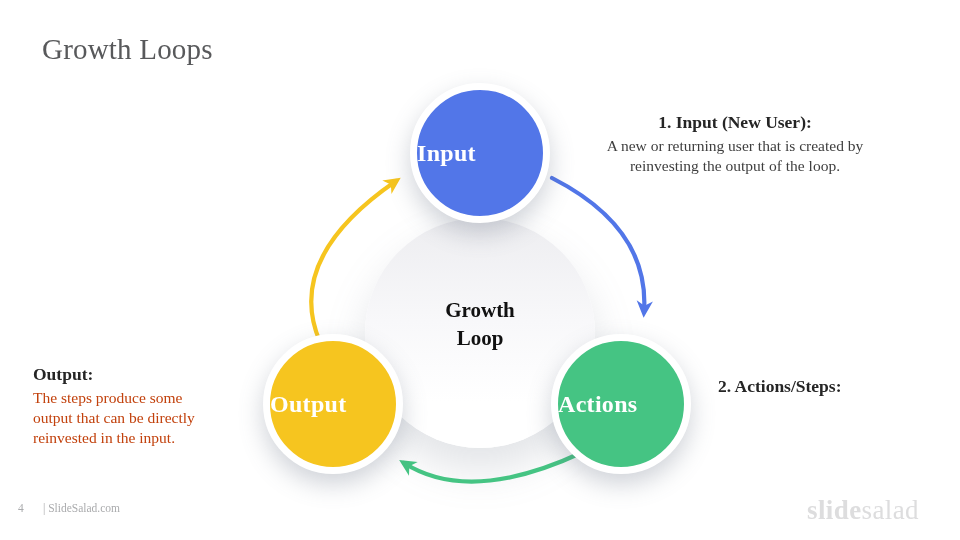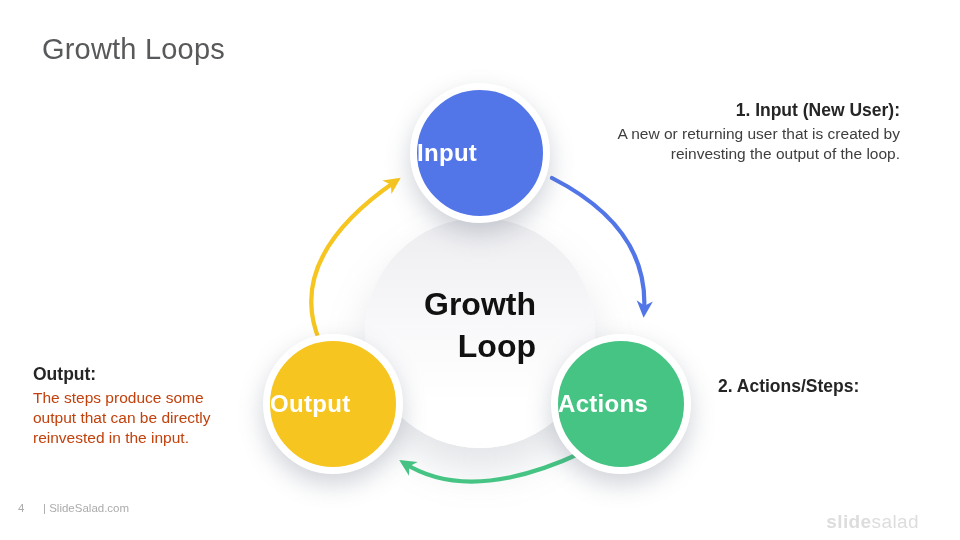--- a/index.html
+++ b/index.html
@@ -1,64 +1,64 @@
 <!DOCTYPE html>
 <html><head>
 <meta charset="utf-8">
 <style>
   * { margin:0; padding:0; box-sizing:border-box; }
   html,body { background:#e9e9e9; }
   .slide {
     position:relative; width:960px; height:540px; background:#ffffff;
-    font-family:Liberation Sans, sans-serif; overflow:hidden;
+    font-family:Liberation Serif, serif; overflow:hidden;
     margin:0 auto;
   }
   .slide-title {
     position:absolute; left:42px; top:33px;
     font-size:29px; font-weight:400; letter-spacing:0.2px;
   }
   
   .center-circle {
     position:absolute; left:365px; top:218px; width:230px; height:230px;
     border-radius:50%;
     background:linear-gradient(180deg,#ededf0 0%,#f8f8fa 45%,#ffffff 80%);
     box-shadow:0 22px 40px rgba(125,130,145,0.22);
     z-index:1; display:flex; align-items:center; justify-content:center;
   }
   .center-label {
-    font-size:32px; font-weight:700; line-height:1.32; text-align:right;
+    font-size:21px; font-weight:700; line-height:1.32; text-align:center;
     white-space:pre-line; transform:translateY(-8px);
   }
   
   .arrows { position:absolute; left:0; top:0; width:960px; height:540px; z-index:2; pointer-events:none; }
   .arrows path.shaft { fill:none; stroke-width:4.2; stroke-linecap:round; }
   
   .node {
     position:absolute; width:140px; height:140px; border-radius:50%;
     border:7px solid #ffffff; z-index:3;
     display:flex; align-items:center; justify-content:flex-start;
     box-shadow:0 10px 24px rgba(95,105,125,0.30);
   }
   .node-input   { left:410px; top:83px;  }
   .node-actions { left:551px; top:334px; }
   .node-output  { left:263px; top:334px; }
   .node-label { color:#ffffff; font-size:24px; font-weight:700; letter-spacing:0.3px; }
   
   .desc { position:absolute; z-index:4; }
   .desc-heading { font-size:17.5px; font-weight:700; line-height:1.25; margin-bottom:2px; }
   .desc-body { font-size:15.5px; line-height:1.3; white-space:pre-line; }
-  .desc-input   { left:570px; top:100px; width:330px; text-align:right; }
+  .desc-input   { left:570px; top:112px; width:330px; text-align:center; }
   .desc-actions { left:718px; top:376px; width:230px; text-align:left; }
   .desc-output  { left:33px;  top:364px; width:212px; text-align:left; }
   
   .footer { position:absolute; left:0; top:502px; width:400px; z-index:4; font-size:11.5px; }
   .page-number { position:absolute; left:18px; }
   .footer-site { position:absolute; left:43px; }
   
-  .watermark { position:absolute; right:41px; top:495px; z-index:4; font-size:19px; letter-spacing:0.4px;margin-top:16px; }
+  .watermark { position:absolute; right:41px; top:495px; z-index:4; font-size:27px; letter-spacing:0.4px; }
   .wm-bold { font-weight:700; }
   .wm-light { font-weight:400; }
 </style>
 </head>
 <body>
 
 <div class="slide">
 
   <h1 class="slide-title" style="color: rgb(88, 89, 91);">Growth Loops</h1>
 

